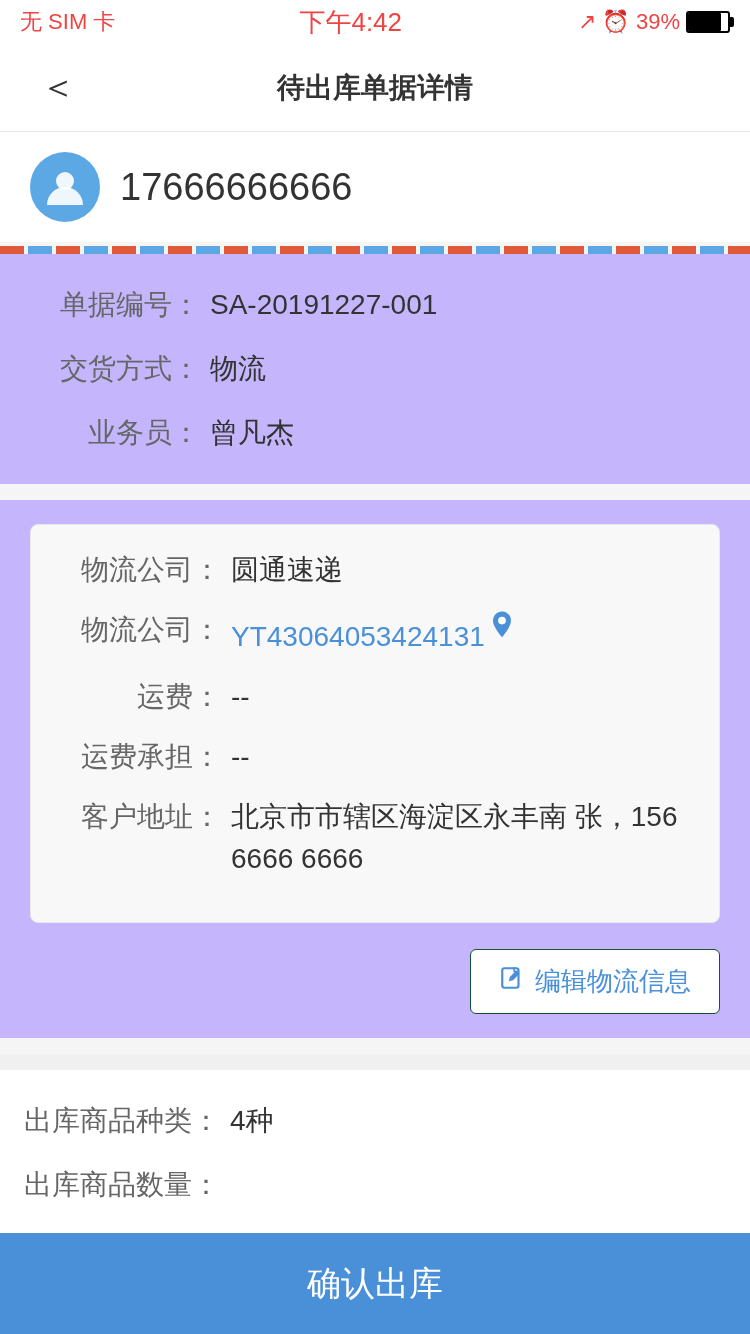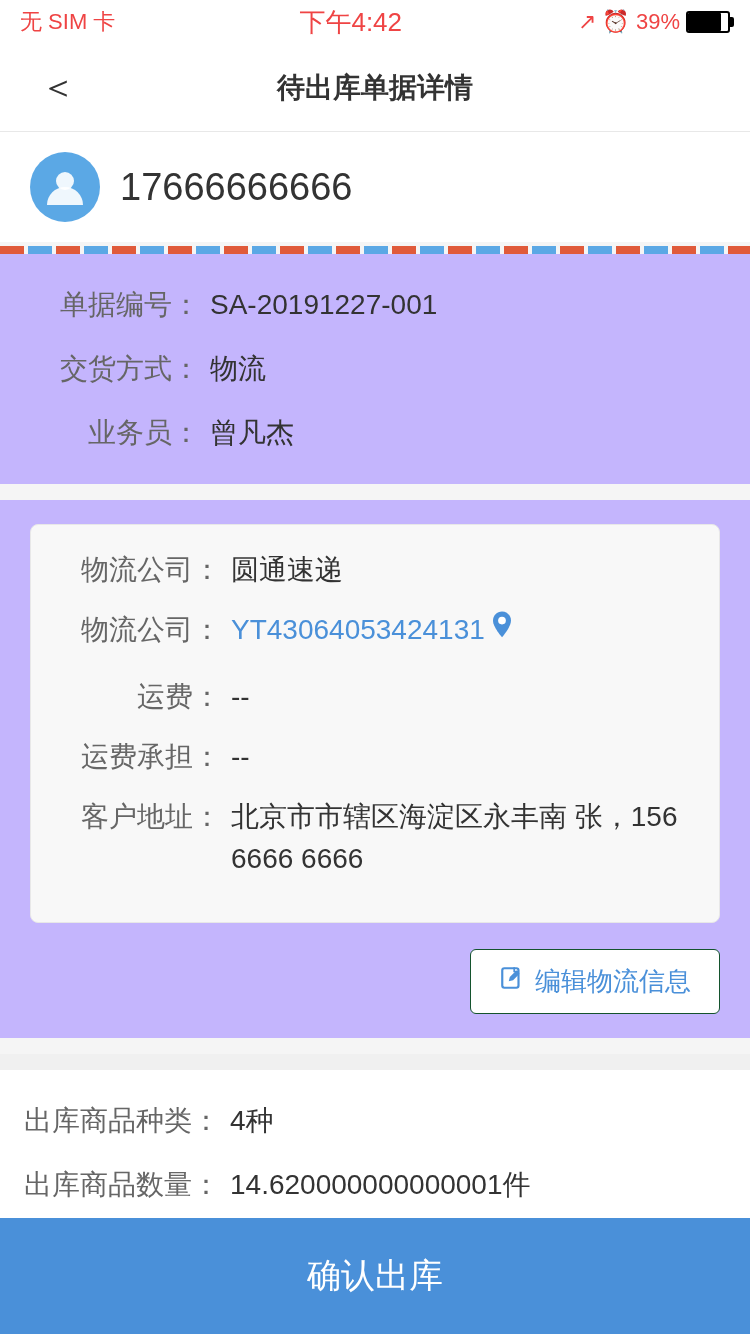--- a/index.html
+++ b/index.html
@@ -125,21 +125,21 @@
     .logistics-card {
       background: #f8f8f8;
       border: 1px solid #e8e8e8;
       border-radius: 8px;
       padding: 24px 30px;
       margin: 0 0 16px 0;
     }
     .logistics-card .info-row { margin-bottom: 18px; }
     .tracking-row {
       display: flex;
-      align-items: flex-start;
+      align-items: flex-end;
       gap: 1px;
     }
     .location-pin {
       color: #4a90d9;
       font-size: 32px;
     }
 
     
     .edit-btn-row {
       display: flex;
@@ -199,21 +199,21 @@
       min-height: 200px;
     }
 
     
     .confirm-btn-bar {
       position: fixed;
       bottom: 0;
       left: 0;
       width: 750px;
       background: #4a90d9;
-      height: 116px;
+      height: 101px;
       display: flex;
       align-items: center;
       justify-content: center;
       cursor: pointer;
     }
     .confirm-btn-text {
       color: #fff;
       font-size: 34px;
       font-weight: 500;
     }
@@ -330,21 +330,20 @@
 
   <div class="section-divider"></div>
 
   <div class="product-section">
     <div class="info-row">
       <span class="info-label">出库商品种类：</span>
       <span class="info-value">4种</span>
     </div>
     <div class="info-row">
       <span class="info-label">出库商品数量：</span>
-      <span class="info-value">14.620000000000001件</span>
     </div>
   </div>
 
   <div class="detail-btn-row">
     <button class="detail-btn">
       <span>
         <svg width="28" height="28" viewBox="0 0 24 24" fill="none" xmlns="http://www.w3.org/2000/svg">
           <rect x="3" y="3" width="18" height="18" rx="2" stroke="#4a90d9" stroke-width="2"></rect>
           <line x1="7" y1="8" x2="17" y2="8" stroke="#4a90d9" stroke-width="2" stroke-linecap="round"></line>
           <line x1="7" y1="12" x2="17" y2="12" stroke="#4a90d9" stroke-width="2" stroke-linecap="round"></line>

